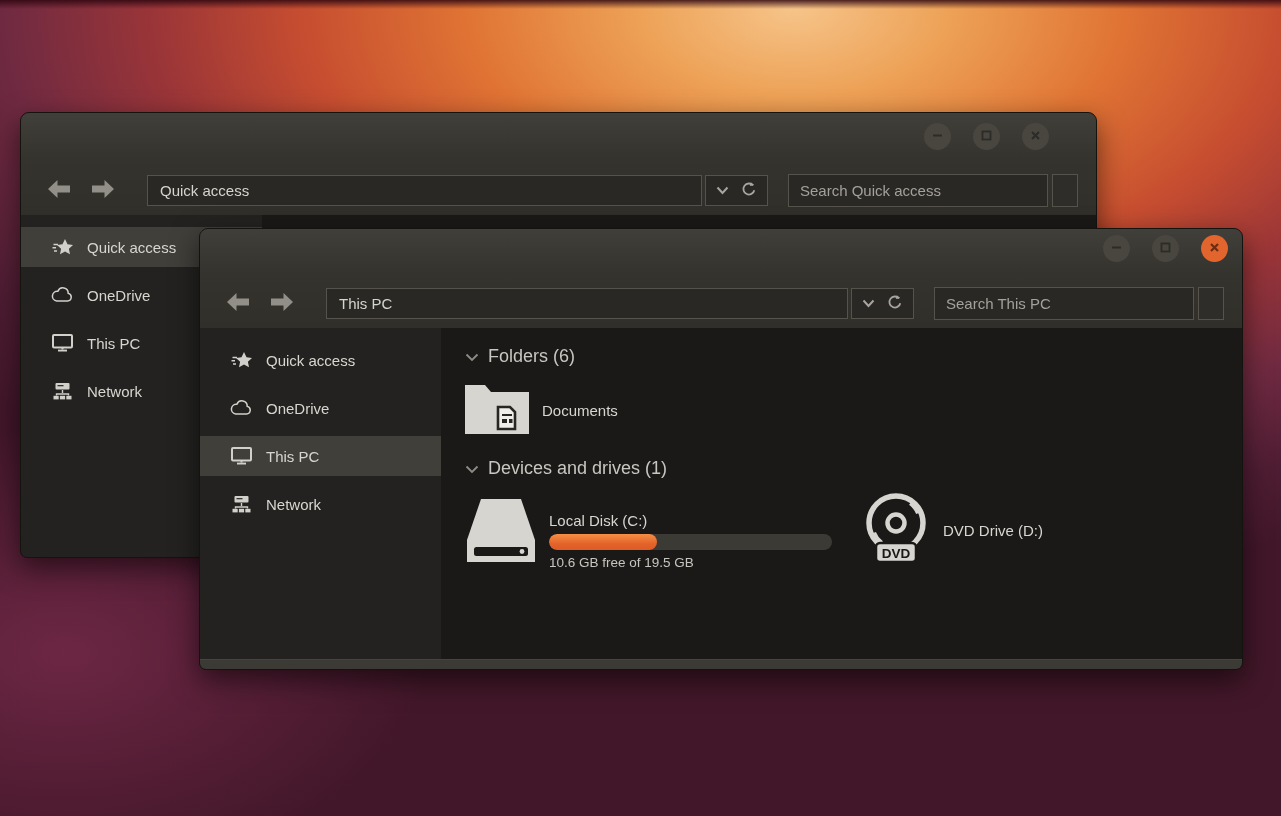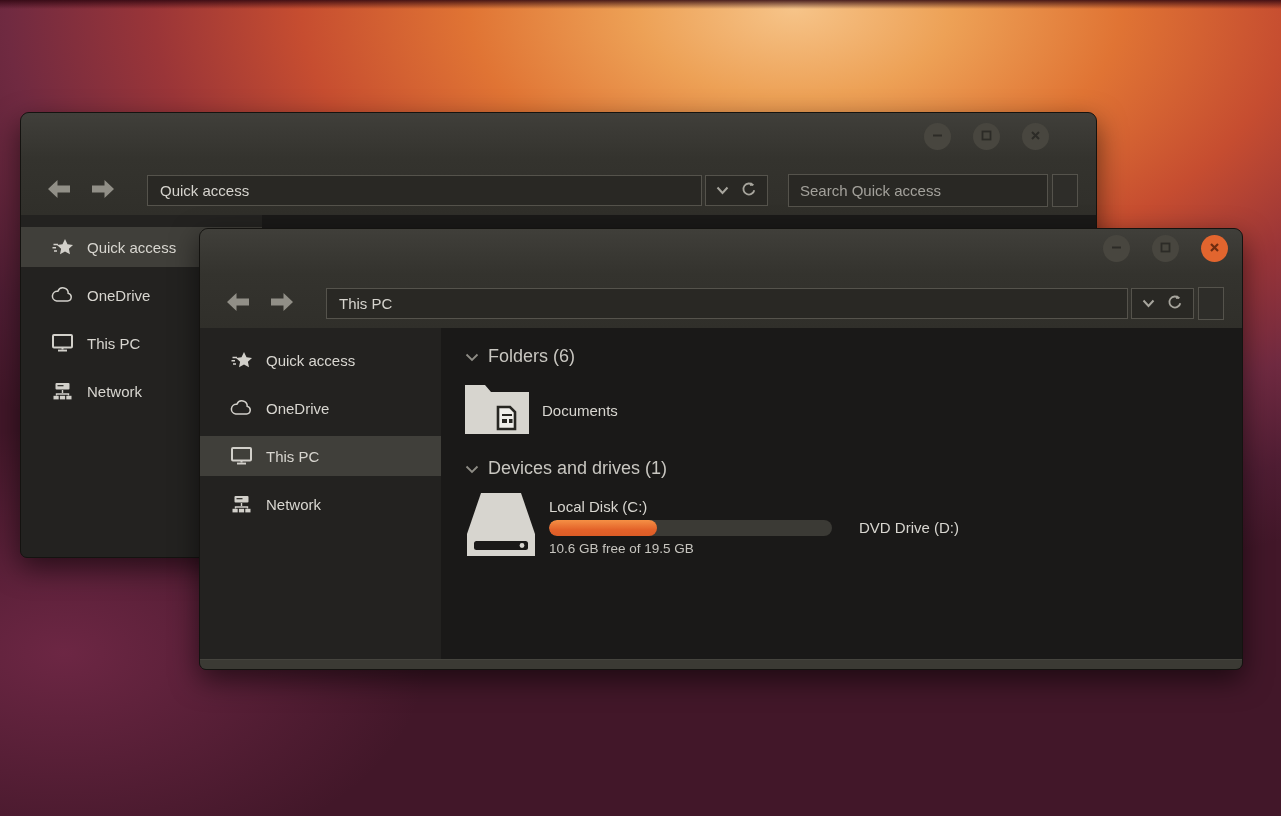--- a/index.html
+++ b/index.html
@@ -81,21 +81,21 @@
   .section-head {
     display: flex; align-items: center; gap: 9px;
     color: #c8c6c0; font-size: 18px; height: 24px;
     margin-left: 2px; cursor: default;
   }
   .tile-grid { display: grid; grid-template-columns: 382px 382px; margin-top: 12px; }
   .tile { display: flex; align-items: center; gap: 11px; cursor: default; }
   .tile-label { font-size: 15px; color: #d8d6d0; }
   .sect2 { margin-top: 16px; }
   .drive-grid { display: grid; grid-template-columns: 396px 396px; margin-top: 10px; }
-  .drive-tile { display: flex; gap: 10px; cursor: default; }
+  .drive-tile { display: flex; gap: 10px; cursor: default; align-items: flex-end; }
   .drive-info { display: flex; flex-direction: column; justify-content: center; gap: 5px; }
   .drive-name { font-size: 15px; color: #d8d6d0; }
   .progress-track {
     width: 283px; height: 16px; border-radius: 8px;
     background: #3b3a35; overflow: hidden;
   }
   .progress-fill {
     height: 100%; border-radius: 8px;
     background: linear-gradient(180deg,#f59045,#e4632a 60%,#dd5c26);
   }
@@ -289,20 +289,21 @@
         </button>
         <button>
           <span>
             <svg width="16" height="16" viewBox="0 0 16 16">
                 <path d="M13.3 9.2A5.5 5.5 0 1 1 12 4.3" fill="none" stroke="#a7a59d" stroke-width="1.8"></path>
                 <path d="M9.8 1.2l3.4 2.9-4.3 1z" fill="#a7a59d"></path>
               </svg>
           </span>
         </button>
       </div>
+      <input class="searchbox" placeholder="Search This PC" style="">
       <div class="search-extra"></div>
     </div>
   </div>
   <div class="win-body">
     <div class="sidebar">
       <div class="side-item">
         <span class="ic">
           <svg width="21" height="19" viewBox="0 0 21 19">
               <path d="M13 1l2.5 5.2 5.5.7-4.1 3.9 1.1 5.5-5-2.7-5 2.7 1.1-5.5L5 6.9l5.5-.7z" fill="#d2d0ca"></path>
               <path d="M1.5 6.5H6M.5 9.8H4M2 13h3" stroke="#d2d0ca" stroke-width="1.5"></path>
@@ -389,19 +390,29 @@
           </span>
           <div class="drive-info">
             <span class="drive-name">Local Disk (C:)</span>
             <div class="progress-track">
               <div class="progress-fill" style="width: 38%;"></div>
             </div>
             <span class="drive-free">10.6 GB free of 19.5 GB</span>
           </div>
         </div>
         <div class="drive-tile dvd-tile">
+          <span>
+            <svg width="74" height="76" viewBox="0 0 74 76">
+              <circle cx="37" cy="33" r="27" fill="none" stroke="#d7d5cf" stroke-width="5.5"></circle>
+              <circle cx="37" cy="33" r="8.5" fill="none" stroke="#d7d5cf" stroke-width="4.5"></circle>
+              <path d="M51 13.5a23 23 0 0 1 7.5 10" fill="none" stroke="#d7d5cf" stroke-width="3"></path>
+              <path d="M23 52.5a23 23 0 0 1-7.5-10" fill="none" stroke="#d7d5cf" stroke-width="3"></path>
+              <rect x="17" y="53" width="40" height="19" rx="4" fill="#d7d5cf" stroke="#1a1918" stroke-width="2.5"></rect>
+              <text x="37" y="67.5" text-anchor="middle" font-family="Liberation Sans, sans-serif" font-size="13.5" font-weight="bold" fill="#1a1918">DVD</text>
+            </svg>
+          </span>
           <span class="drive-name">DVD Drive (D:)</span>
         </div>
       </div>
     </div>
   </div>
   <div class="statusbar"></div>
 </div>
 
 </body></html>

